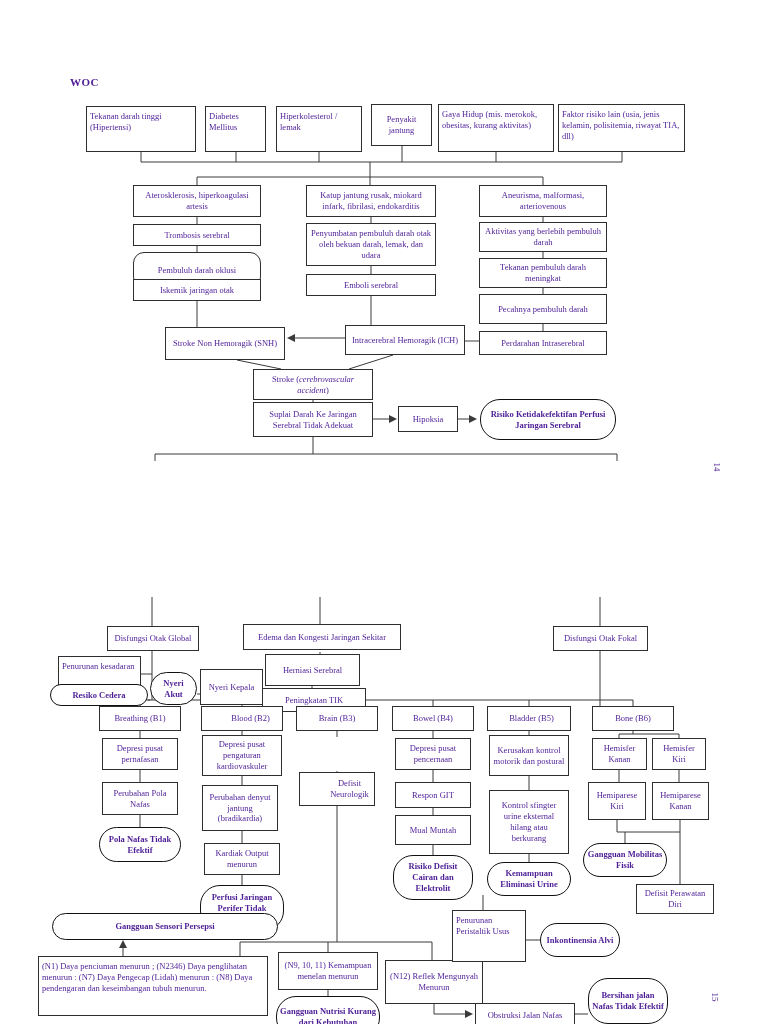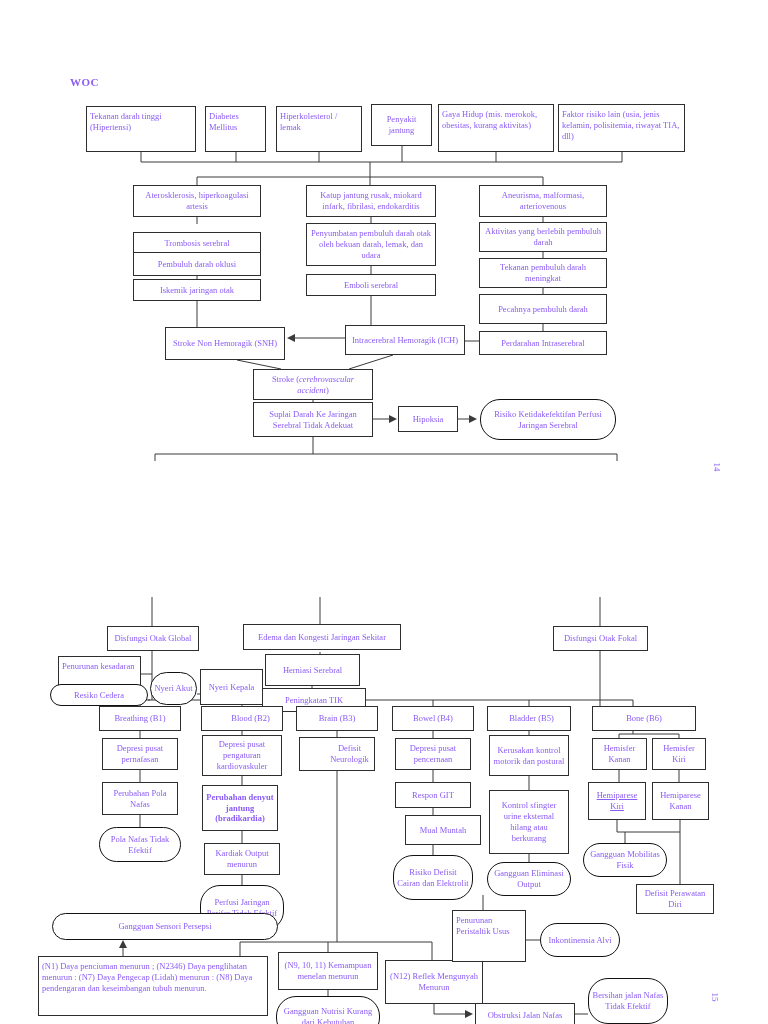--- a/index.html
+++ b/index.html
@@ -1,22 +1,22 @@
 <!DOCTYPE html>
 <html><head>
 <meta charset="utf-8">
 <style>
   html,body{margin:0;padding:0;background:#fff;}
   .canvas{position:relative;width:768px;height:1024px;background:#ffffff;overflow:hidden;
-          font-family:"Liberation Serif",serif;color:#8b5cf6;}
+          font-family:"Liberation Serif",serif;color:#4c1d95;}
   svg.wires{position:absolute;left:0;top:0;pointer-events:none;}
   .bx{position:absolute;box-sizing:border-box;border:1px solid #2e2e2e;background:#fff;
       display:flex;align-items:center;justify-content:center;text-align:center;
       font-size:8.5px;line-height:1.28;padding:1px 3px;}
-  .bd{font-weight:400;border-width:1.4px;border-color:#111;border-radius:20px;}
+  .bd{font-weight:700;border-width:1.4px;border-color:#111;border-radius:20px;}
   .tl{justify-content:flex-start;text-align:left;align-items:flex-start;padding-top:4px;}
   .title{position:absolute;font-weight:700;font-size:11px;letter-spacing:.5px;}
   .pagenum{position:absolute;font-size:9px;transform:rotate(90deg);transform-origin:center;}
   .it{font-style:italic;}
 </style>
 </head>
 <body>
 
 <div class="canvas">
 
@@ -63,22 +63,22 @@
   <div class="title" style="left:70px;top:76px;">WOC</div>
 
   <div class="bx tl" style="left:86px;top:106px;width:110px;height:46px;">Tekanan darah tinggi (Hipertensi)</div>
   <div class="bx tl" style="left:205px;top:106px;width:61px;height:46px;">Diabetes Mellitus</div>
   <div class="bx tl" style="left:276px;top:106px;width:86px;height:46px;">Hiperkolesterol / lemak</div>
   <div class="bx" style="left:371px;top:104px;width:61px;height:42px;">Penyakit jantung</div>
   <div class="bx tl" style="left:438px;top:104px;width:116px;height:48px;">Gaya Hidup (mis. merokok, obesitas, kurang aktivitas)</div>
   <div class="bx tl" style="left:558px;top:104px;width:127px;height:48px;">Faktor risiko lain (usia, jenis kelamin, polisitemia, riwayat TIA, dll)</div>
 
   <div class="bx" style="left:133px;top:185px;width:128px;height:32px;">Aterosklerosis, hiperkoagulasi artesis</div>
-  <div class="bx" style="left:133px;top:224px;width:128px;height:22px;margin-top:8px;">Trombosis serebral</div>
-  <div class="bx" style="left:133px;top:252px;width:128px;height:24px;">Pembuluh darah oklusi</div>
+  <div class="bx" style="left:133px;top:224px;width:128px;height:22px;">Trombosis serebral</div>
+  <div class="bx" style="left:133px;top:252px;width:128px;height:36px;border-radius:11px;">Pembuluh darah oklusi</div>
   <div class="bx" style="left:133px;top:279px;width:128px;height:22px;">Iskemik jaringan otak</div>
 
   <div class="bx" style="left:306px;top:185px;width:130px;height:32px;">Katup jantung rusak, miokard infark, fibrilasi, endokarditis</div>
   <div class="bx" style="left:306px;top:223px;width:130px;height:43px;">Penyumbatan pembuluh darah otak oleh bekuan darah, lemak, dan udara</div>
   <div class="bx" style="left:306px;top:274px;width:130px;height:22px;">Emboli serebral</div>
 
   <div class="bx" style="left:479px;top:185px;width:128px;height:32px;">Aneurisma, malformasi, arteriovenous</div>
   <div class="bx" style="left:479px;top:222px;width:128px;height:30px;">Aktivitas yang berlebih pembuluh darah</div>
   <div class="bx" style="left:479px;top:258px;width:128px;height:30px;">Tekanan pembuluh darah meningkat</div>
   <div class="bx" style="left:479px;top:294px;width:128px;height:30px;">Pecahnya pembuluh darah</div>
@@ -106,45 +106,45 @@
   <div class="bx bd" style="left:150px;top:672px;width:47px;height:33px;">Nyeri Akut</div>
   <div class="bx" style="left:200px;top:669px;width:63px;height:36px;">Nyeri Kepala</div>
   <div class="bx" style="left:265px;top:654px;width:95px;height:32px;">Herniasi Serebral</div>
   <div class="bx" style="left:262px;top:688px;width:104px;height:24px;">Peningkatan TIK</div>
 
   <div class="bx" style="left:99px;top:706px;width:82px;height:25px;">Breathing (B1)</div>
   <div class="bx" style="left:201px;top:706px;width:82px;height:25px;padding-left:20px;">Blood (B2)</div>
   <div class="bx" style="left:296px;top:706px;width:82px;height:25px;">Brain (B3)</div>
   <div class="bx" style="left:392px;top:706px;width:82px;height:25px;">Bowel (B4)</div>
   <div class="bx" style="left:487px;top:706px;width:84px;height:25px;padding-left:8px;">Bladder (B5)</div>
-  <div class="bx" style="left:592px;top:706px;width:104px;height:25px;">Bone (B6)</div>
+  <div class="bx" style="left:592px;top:706px;width:82px;height:25px;">Bone (B6)</div>
 
   <div class="bx" style="left:102px;top:738px;width:76px;height:32px;">Depresi pusat pernafasan</div>
   <div class="bx" style="left:102px;top:782px;width:76px;height:33px;">Perubahan Pola Nafas</div>
   <div class="bx bd" style="left:99px;top:827px;width:82px;height:35px;">Pola Nafas Tidak Efektif</div>
 
   <div class="bx" style="left:202px;top:735px;width:80px;height:41px;">Depresi pusat pengaturan kardiovaskuler</div>
-  <div class="bx" style="left:202px;top:785px;width:76px;height:46px;font-weight:bold;">Perubahan denyut jantung (bradikardia)</div>
+  <div class="bx" style="left:202px;top:785px;width:76px;height:46px;">Perubahan denyut jantung (bradikardia)</div>
   <div class="bx" style="left:204px;top:843px;width:76px;height:32px;">Kardiak Output menurun</div>
   <div class="bx bd" style="left:200px;top:885px;width:84px;height:46px;">Perfusi Jaringan Perifer Tidak Efektif</div>
 
-  <div class="bx" style="left:299px;top:737px;width:76px;height:34px;padding-left:28px;">Defisit Neurologik</div>
+  <div class="bx" style="left:299px;top:772px;width:76px;height:34px;padding-left:28px;">Defisit Neurologik</div>
 
   <div class="bx" style="left:395px;top:738px;width:76px;height:32px;">Depresi pusat pencernaan</div>
   <div class="bx" style="left:395px;top:782px;width:76px;height:26px;">Respon GIT</div>
-  <div class="bx" style="left:395px;top:815px;width:76px;height:30px;margin-left:10px;">Mual Muntah</div>
+  <div class="bx" style="left:395px;top:815px;width:76px;height:30px;">Mual Muntah</div>
   <div class="bx bd" style="left:393px;top:855px;width:80px;height:45px;">Risiko Defisit Cairan dan Elektrolit</div>
 
   <div class="bx" style="left:489px;top:735px;width:80px;height:41px;">Kerusakan kontrol motorik dan postural</div>
   <div class="bx" style="left:489px;top:790px;width:80px;height:64px;">Kontrol sfingter urine eksternal hilang atau berkurang</div>
-  <div class="bx bd" style="left:487px;top:862px;width:84px;height:34px;">Gangguan Eliminasi Output</div>
+  <div class="bx bd" style="left:487px;top:862px;width:84px;height:34px;">Kemampuan Eliminasi Urine</div>
 
   <div class="bx" style="left:592px;top:738px;width:55px;height:32px;">Hemisfer Kanan</div>
   <div class="bx" style="left:652px;top:738px;width:54px;height:32px;">Hemisfer Kiri</div>
-  <div class="bx" style="left:588px;top:782px;width:58px;height:38px;text-decoration:underline;">Hemiparese Kiri</div>
+  <div class="bx" style="left:588px;top:782px;width:58px;height:38px;">Hemiparese Kiri</div>
   <div class="bx" style="left:652px;top:782px;width:57px;height:38px;">Hemiparese Kanan</div>
   <div class="bx bd" style="left:583px;top:843px;width:84px;height:34px;">Gangguan Mobilitas Fisik</div>
   <div class="bx" style="left:636px;top:884px;width:78px;height:30px;">Defisit Perawatan Diri</div>
 
   <div class="bx bd" style="left:52px;top:913px;width:226px;height:27px;">Gangguan Sensori Persepsi</div>
   <div class="bx tl" style="left:38px;top:956px;width:230px;height:60px;">(N1) Daya penciuman menurun ; (N2346) Daya penglihatan menurun : (N7) Daya Pengecap (Lidah) menurun : (N8) Daya pendengaran dan keseimbangan tubuh menurun.</div>
   <div class="bx" style="left:278px;top:952px;width:100px;height:38px;">(N9, 10, 11) Kemampuan menelan menurun</div>
   <div class="bx bd" style="left:276px;top:996px;width:104px;height:42px;">Gangguan Nutrisi Kurang dari Kebutuhan</div>
   <div class="bx" style="left:385px;top:960px;width:98px;height:44px;">(N12) Reflek Mengunyah Menurun</div>
   <div class="bx tl" style="left:452px;top:910px;width:74px;height:52px;">Penurunan Peristaltik Usus</div>

